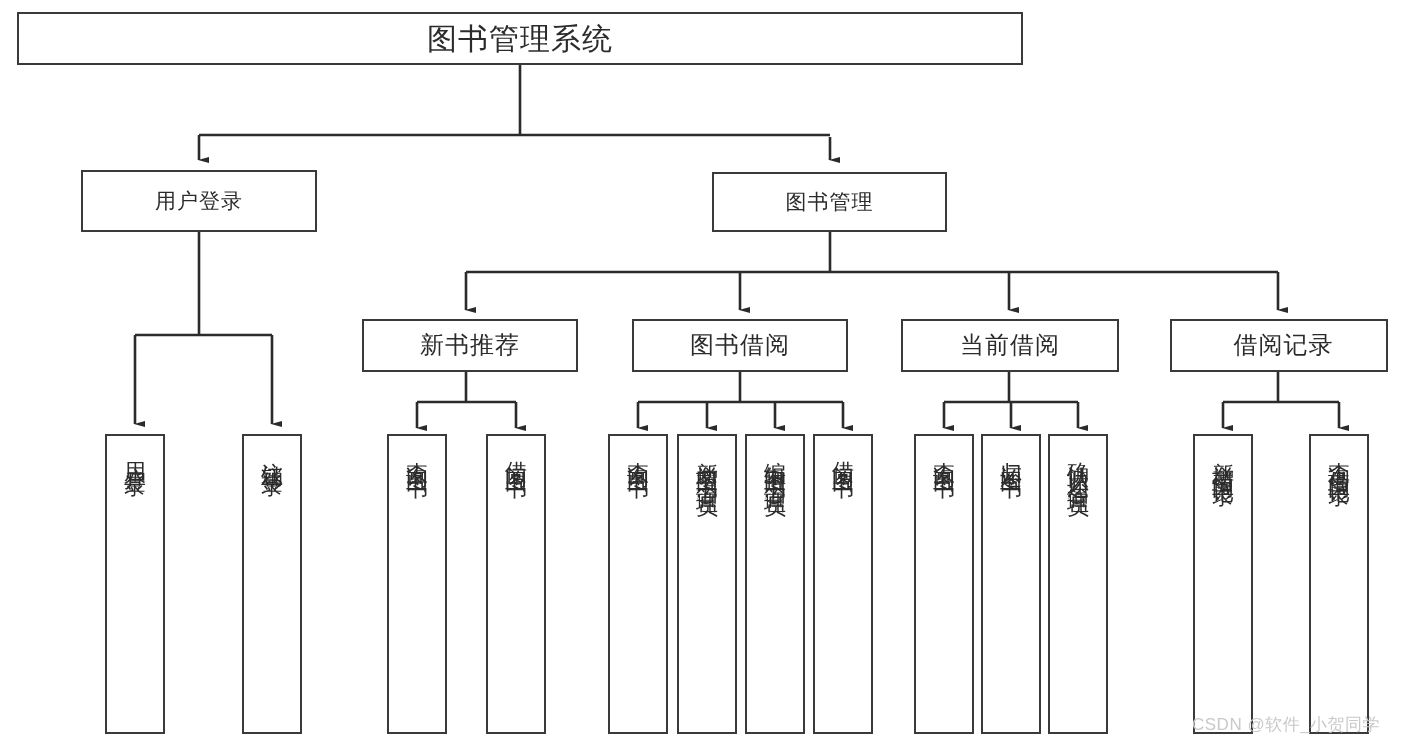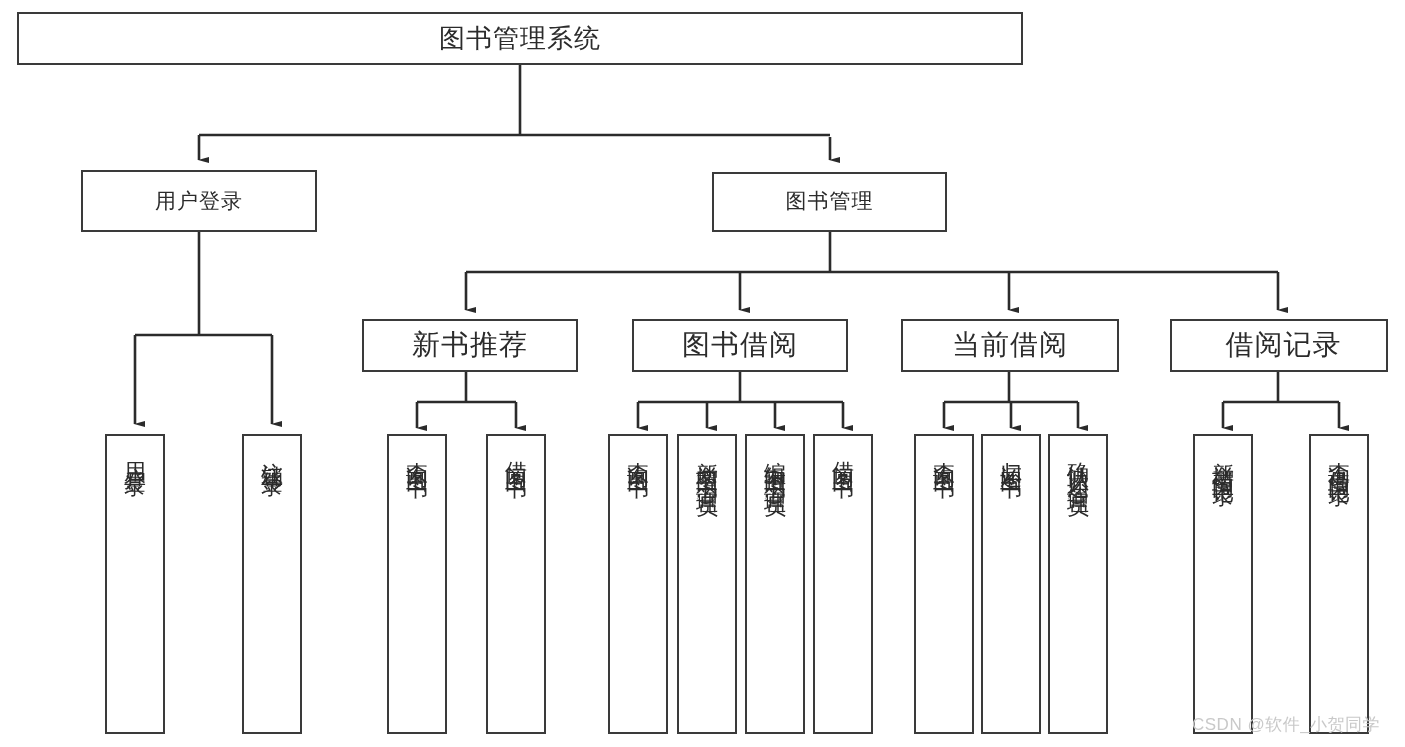--- a/index.html
+++ b/index.html
@@ -23,22 +23,22 @@
     justify-content:center;
     color:#222222;
   }
   .node .label{
     font-size:21px;
     letter-spacing:1px;
     line-height:1.1;
     white-space:nowrap;
     color:#2b2b2b;
   }
-  .node.root .label{font-size:26px;}
-  .node.level2 .label{font-size:28px;text-align:center;}
+  .node.root .label{font-size:30px;}
+  .node.level2 .label{font-size:24px;text-align:center;}
 
   
   .node.leaf{
     align-items:flex-start;
     justify-content:center;
     padding-top:8px;
   }
   .node.leaf .label{
     writing-mode:vertical-rl;
     text-orientation:upright;
@@ -115,21 +115,21 @@
   </svg>
 
   <div class="node root" style="left:17px;top:12px;width:1006px;height:53px;">
     <span class="label">图书管理系统</span>
   </div>
 
   <div class="node level1" style="left:81px;top:170px;width:236px;height:62px;">
     <span class="label">用户登录</span>
   </div>
 
-  <div class="node level1" style="left:712px;top:172px;width:235px;height:60px;font-family:Liberation Serif, serif;">
+  <div class="node level1" style="left:712px;top:172px;width:235px;height:60px;">
     <span class="label">图书管理</span>
   </div>
 
   <div class="node leaf" style="left:105px;top:434px;width:60px;height:300px;">
     <span class="label">用户登录</span>
   </div>
   <div class="node leaf" style="left:242px;top:434px;width:60px;height:300px;">
     <span class="label">注销登录</span>
   </div>
 

